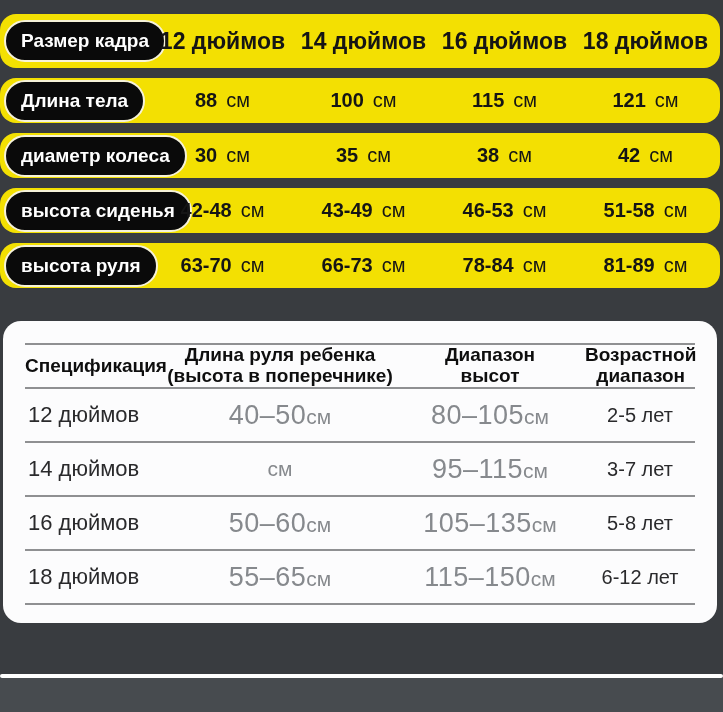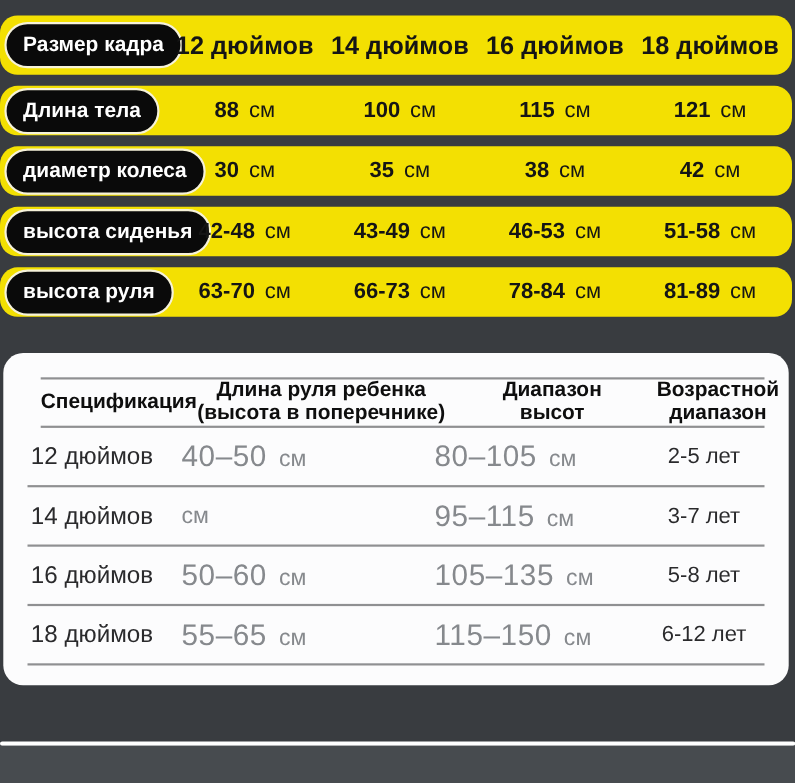--- a/index.html
+++ b/index.html
@@ -69,31 +69,31 @@
     background: var(--card-bg);
     border-radius: 18px;
     padding: 22px 22px 0 22px;
   }
   .tr {
     display: grid;
     grid-template-columns: 140px 230px 190px 1fr;
     align-items: center;
     border-bottom: 2px solid var(--line);
   }
-  .tr.head { border-top: 2px solid var(--line); height: 46px; margin-left: 12px; }
+  .tr.head { border-top: 2px solid var(--line); height: 46px; }
   .tr.data { height: 54px; }
   .th {
     font-size: 19px;
     font-weight: bold;
     color: #0e0e0e;
     text-align: center;
     line-height: 1.1;
   }
   .td.spec { font-size: 22px; color: var(--card-ink); text-align: left; padding-left: 3px; }
-  .range { display: flex; align-items: baseline; gap: 11px; }
+  .range { display: flex; align-items: baseline; justify-content: center; gap: 0; }
   .range .num { font-size: 27px; color: var(--muted); letter-spacing: 0.5px; }
   .range .unit { font-size: 21px; color: var(--muted); }
   .td.age { font-size: 20px; color: var(--card-ink); text-align: center; }
   
   .white-line {
     position: absolute;
     left: 0; right: 0; top: 674px; height: 4px;
     background: #ffffff;
     border-radius: 2px;
   }

